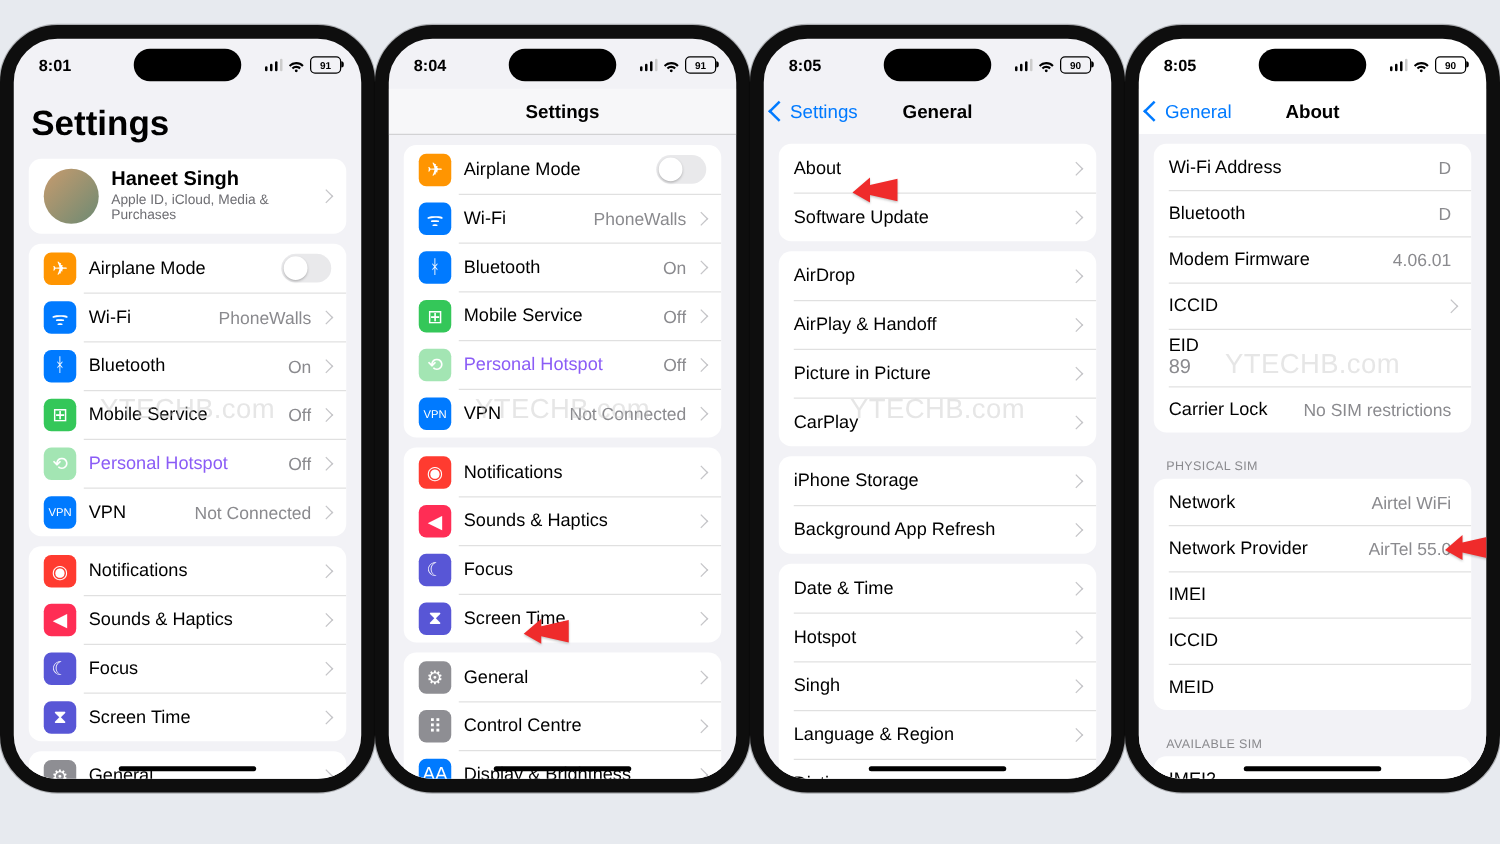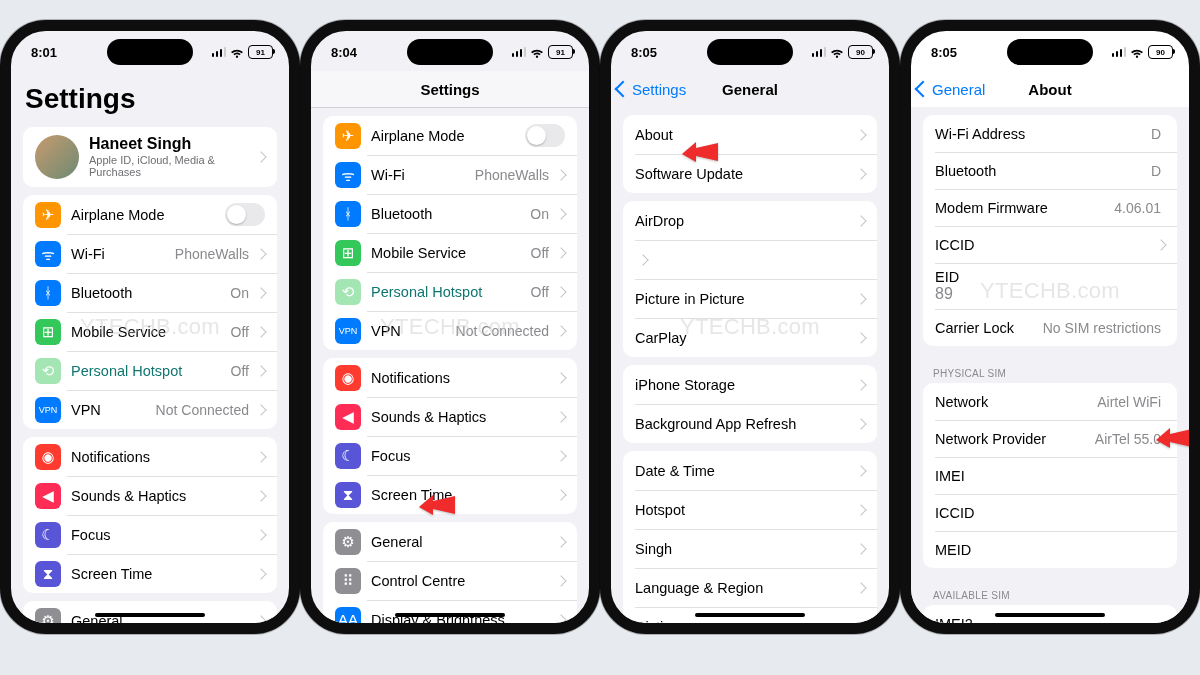--- a/index.html
+++ b/index.html
@@ -33,21 +33,21 @@
 
   .big-title{font-size:28px;font-weight:700;padding:12px 14px 4px}
 
   
   .group{margin:8px 12px;border-radius:10px;background:#fff;overflow:hidden}
   .row{min-height:39px;padding:0 12px;display:flex;align-items:center;position:relative}
   .row+.row::before{content:"";position:absolute;left:44px;right:0;top:0;border-top:.5px solid rgba(0,0,0,.12)}
   .row.noicon+.row.noicon::before{left:12px}
   .row.profile{height:60px}
   .row .label{font-size:14.5px;flex:1;color:#000}
-  .row.dim .label{color:#0f766e}
+  .row.dim .label{color:#8b5cf6}
   .row .val{font-size:14px;color:#8a8a8e;margin-right:4px;text-align:right;max-width:120px;overflow:hidden;text-overflow:ellipsis;white-space:nowrap}
   .chev{width:7px;height:7px;border-top:1.8px solid #c5c5c8;border-right:1.8px solid #c5c5c8;transform:rotate(45deg);margin-left:4px;flex:none}
   .icon{width:26px;height:26px;border-radius:6px;margin-right:10px;flex:none;display:flex;align-items:center;justify-content:center;color:#fff;font-size:15px}
   .avatar{width:44px;height:44px;border-radius:50%;background:linear-gradient(135deg,#c79b6e,#6d8a73);margin-right:10px;flex:none}
   .pname{font-size:16px;font-weight:700;line-height:1.15}
   .psub{font-size:11px;color:#6e6e73;line-height:1.15}
   .toggle{width:40px;height:23px;border-radius:12px;background:#e9e9eb;position:relative;flex:none}
   .toggle::after{content:"";position:absolute;top:2px;left:2px;width:19px;height:19px;border-radius:50%;background:#fff;box-shadow:0 1px 2px rgba(0,0,0,.25)}
 
   .section-hdr{font-size:10px;color:#8a8a8e;padding:14px 22px 2px;text-transform:uppercase;letter-spacing:.3px}
@@ -310,20 +310,21 @@
             <span class="label">Software Update</span>
             <span class="chev"></span>
           </div>
         </div>
       <div class="group">
           <div class="row noicon">
             <span class="label">AirDrop</span>
             <span class="chev"></span>
           </div>
           <div class="row noicon">
+            <span class="label">AirPlay &amp; Handoff</span>
             <span class="chev"></span>
           </div>
           <div class="row noicon">
             <span class="label">Picture in Picture</span>
             <span class="chev"></span>
           </div>
           <div class="row noicon">
             <span class="label">CarPlay</span>
             <span class="chev"></span>
           </div>

